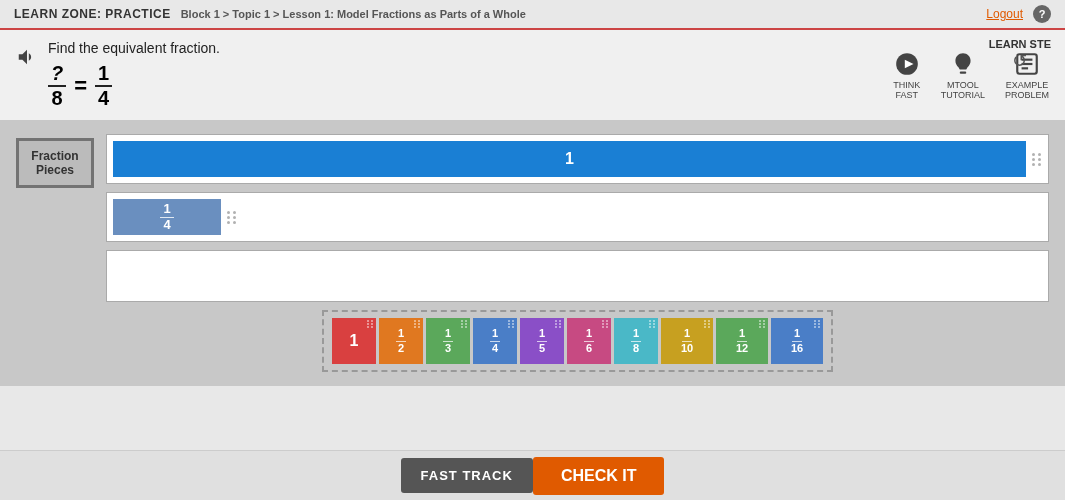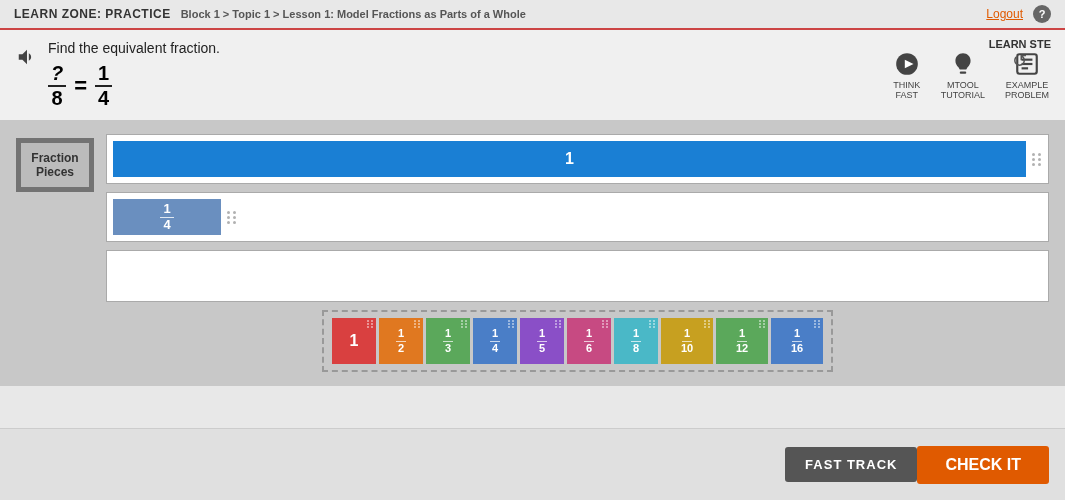--- a/index.html
+++ b/index.html
@@ -90,21 +90,21 @@
   </div>
 
   <div style="position:absolute; right:14px; top:8px; display:flex; flex-direction:column; align-items:center; cursor:pointer;">
     <span style="font-size:11px; color:#333; font-weight:bold;">LEARN STE</span>
     <span style="font-size:18px; color:#555;">↺</span>
   </div>
 </div>
 
 <div style="background:#c8c8c8; display:flex; padding:14px 16px; gap:12px; min-height:250px; position:relative;">
 
-  <div style="background:#bbb; padding:8px 10px; font-size:12px; font-weight:bold; color:#333; text-align:center; width:78px; height:fit-content; border:5px solid #737373; margin-top:4px;">
+  <div style="background:#bbb; padding:8px 10px; font-size:12px; font-weight:bold; color:#333; text-align:center; width:78px; height:fit-content; border:3px solid #737373; margin-top:4px;">
     <span>Fraction</span><br>
     <span>Pieces</span>
   </div>
 
   <div style="flex:1; display:flex; flex-direction:column; gap:8px;">
 
     <div style="background:white; border:1px solid #aaa; padding:6px; display:flex; align-items:center; gap:6px;">
       <div style="background:#1a7fd4; height:36px; flex:1; display:flex; align-items:center; justify-content:center; color:white; font-size:16px; font-weight:bold; cursor:grab;">
         <span>1</span>
       </div>
@@ -273,16 +273,16 @@
             <div style="width: 2px; height: 2px; background: white; border-radius: 50%;"></div>
             <div style="width: 2px; height: 2px; background: white; border-radius: 50%;"></div>
             <div style="width: 2px; height: 2px; background: white; border-radius: 50%;"></div>
             <div style="width: 2px; height: 2px; background: white; border-radius: 50%;"></div>
           </div>
         </div>
       </div>
   </div>
 </div>
 
-<div style="background:#e0e0e0; display:flex; align-items:center; justify-content:flex-end; padding:0 16px; height:72px; border-top:1px solid #ccc; position:absolute; bottom:0; left:0; right:0;">
+<div style="background:#e0e0e0; display:flex; align-items:center; justify-content:center; padding:0 16px; height:50px; border-top:1px solid #ccc; position:absolute; bottom:0; left:0; right:0;">
   <button style="background:#555; color:white; font-weight:bold; font-size:13px; letter-spacing:1px; padding:10px 20px; border:none; cursor:pointer; border-radius:3px;">FAST TRACK</button>
   <button style="background:#e05a00; color:white; font-weight:bold; font-size:16px; padding:10px 28px; border:none; cursor:pointer; border-radius:3px;">CHECK IT</button>
 </div>
 
 </body></html>

